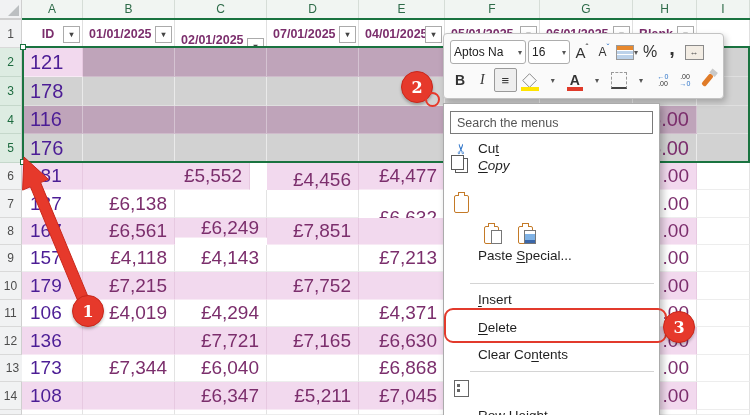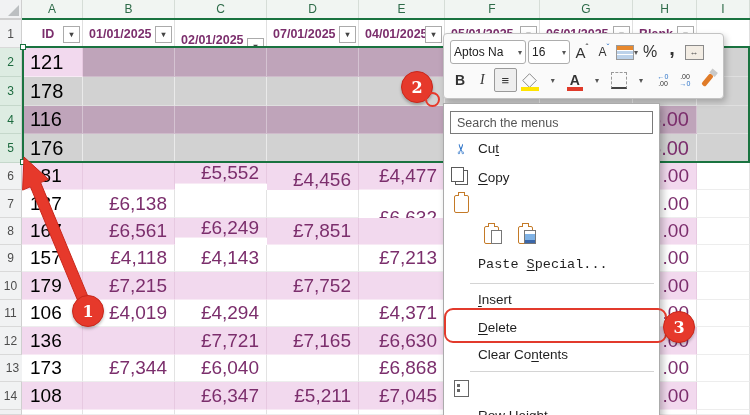--- a/index.html
+++ b/index.html
@@ -18,21 +18,21 @@
           color:#4d4d4d;font-size:12px;display:flex;align-items:center;justify-content:center;}
   .rowhdr.sel{background:#ddece2;color:#1d6b3f;border-bottom-color:#c5d8cb;}
 
   
   .cell{display:flex;align-items:center;overflow:hidden;white-space:nowrap;}
   .bg-pink {background:#f2d9ee;border-right:1px solid #e7c9e1;border-bottom:1px solid #f8eaf5;}
   .bg-white{background:#ffffff;border-right:1px solid #e3e3e3;border-bottom:1px solid #ededed;}
   .bg-mauve{background:#bfa4ba;border-right:1px solid rgba(255,255,255,.35);border-bottom:1px solid rgba(255,255,255,.25);}
   .bg-gray {background:#d2d2d2;border-right:1px solid rgba(255,255,255,.55);border-bottom:1px solid rgba(255,255,255,.30);}
   .bg-hdrw {background:#ffffff;border-right:1px solid #e0e0e0;border-bottom:1px solid #cfcfcf;}
-  .t-id {color:#000000;justify-content:flex-start;padding-left:8px;}
+  .t-id {color:#4c1d95;justify-content:flex-start;padding-left:8px;}
   .t-val{color:#7b2e6c;justify-content:flex-end;padding-right:7px;}
   .t-hdr{color:#7b2e6c;font-weight:bold;font-size:12.5px;justify-content:flex-start;padding-left:6px;}
   .filterbtn{position:absolute;right:2px;bottom:4px;width:15px;height:15px;background:#fff;
           border:1px solid #ababab;display:flex;align-items:center;justify-content:center;
           font-size:8px;color:#444;}
 
   
   .selrect{border:2px solid #1a7340;z-index:3;pointer-events:none;}
   .selhandle{width:6px;height:6px;background:#fff;border:1px solid #1a7340;z-index:4;pointer-events:none;}
 
@@ -194,21 +194,21 @@
       <div class="abs cell bg-gray t-val" style="left: 83px; top: 134px; width: 92px; height: 29px; font-size: 20px;"></div>
       <div class="abs cell bg-gray t-val" style="left: 175px; top: 134px; width: 92px; height: 29px; font-size: 20px;"></div>
       <div class="abs cell bg-gray t-val" style="left: 267px; top: 134px; width: 92px; height: 29px; font-size: 20px;"></div>
       <div class="abs cell bg-gray t-val" style="left: 359px; top: 134px; width: 86px; height: 29px; font-size: 20px;"></div>
       <div class="abs cell bg-gray " style="left: 445px; top: 134px; width: 95px; height: 29px; font-size: 20px;"></div>
       <div class="abs cell bg-gray " style="left: 540px; top: 134px; width: 93px; height: 29px; font-size: 20px;"></div>
       <div class="abs cell bg-gray t-val" style="left: 633px; top: 134px; width: 64px; height: 29px; font-size: 20px;">5.00</div>
       <div class="abs cell bg-gray " style="left: 697px; top: 134px; width: 53px; height: 29px; font-size: 20px;"></div>
       <div class="abs cell bg-pink t-id" style="left: 22px; top: 163px; width: 61px; height: 27px; font-size: 19px;">181</div>
       <div class="abs cell bg-pink t-val" style="left: 83px; top: 163px; width: 92px; height: 27px; font-size: 19px;"></div>
-      <div class="abs cell bg-pink t-val" style="left: 175px; top: 163px; width: 92px; height: 21px; font-size: 19px;">£5,552</div>
+      <div class="abs cell bg-pink t-val" style="left: 158px; top: 163px; width: 92px; height: 27px; font-size: 19px;">£5,552</div>
       <div class="abs cell bg-pink t-val" style="left: 267px; top: 163px; width: 92px; height: 35px; font-size: 19px;">£4,456</div>
       <div class="abs cell bg-pink t-val" style="left: 359px; top: 163px; width: 86px; height: 27px; font-size: 19px;">£4,477</div>
       <div class="abs cell bg-pink " style="left: 445px; top: 163px; width: 95px; height: 27px; font-size: 19px;"></div>
       <div class="abs cell bg-pink " style="left: 540px; top: 163px; width: 93px; height: 27px; font-size: 19px;"></div>
       <div class="abs cell bg-pink t-val" style="left: 633px; top: 163px; width: 64px; height: 27px; font-size: 19px;">.00</div>
       <div class="abs cell bg-white " style="left: 697px; top: 163px; width: 53px; height: 27px; font-size: 19px;"></div>
       <div class="abs cell bg-white t-id" style="left: 22px; top: 190px; width: 61px; height: 28px; font-size: 19px;">187</div>
       <div class="abs cell bg-white t-val" style="left: 83px; top: 190px; width: 92px; height: 28px; font-size: 19px;">£6,138</div>
       <div class="abs cell bg-white t-val" style="left: 175px; top: 190px; width: 92px; height: 28px; font-size: 19px;"></div>
       <div class="abs cell bg-white t-val" style="left: 267px; top: 190px; width: 92px; height: 28px; font-size: 19px;"></div>
@@ -369,21 +369,21 @@
 
   <div id="ctxmenu" class="abs">
     <input id="searchbox" placeholder="Search the menus" style="">
     <div id="menuitems">
         <div class="mitem" style="top: 31px; height: 27.5px;">
           <span class="micon">
             <span class="ic-scissors">✂</span>
           </span>
           <span>Cu<u>t</u></span>
         </div>
-        <div class="mitem" style="top: 60px; height: 27.5px;">
+        <div class="mitem" style="top: 48px; height: 27.5px; font-style: italic;">
           <span class="micon">
             <span class="ic-copy"></span>
           </span>
           <span><u>C</u>opy</span>
         </div>
         <div class="mitem" style="top: 86px; height: 27.5px;">
           <span class="micon">
             <span class="clip"></span>
           </span>
         </div>
@@ -392,21 +392,21 @@
             <span class="clip">
               <span class="page"></span>
             </span>
           </div>
           <div class="pastebtn">
             <span class="clip">
               <span class="pic"></span>
             </span>
           </div>
         </div>
-        <div class="mitem" style="top: 147px; height: 27.5px; font-family: Liberation Mono, monospace;">
+        <div class="mitem" style="top: 138px; height: 27.5px;">
           <span class="micon"></span>
           <span>Paste <u>S</u>pecial...</span>
         </div>
         <div class="msep" style="top: 178.5px;"></div>
         <div class="mitem" style="top: 182px; height: 27.5px;">
           <span class="micon"></span>
           <span><u>I</u>nsert</span>
         </div>
         <div class="mitem" style="top: 209.5px; height: 27.5px;">
           <span class="micon"></span>

